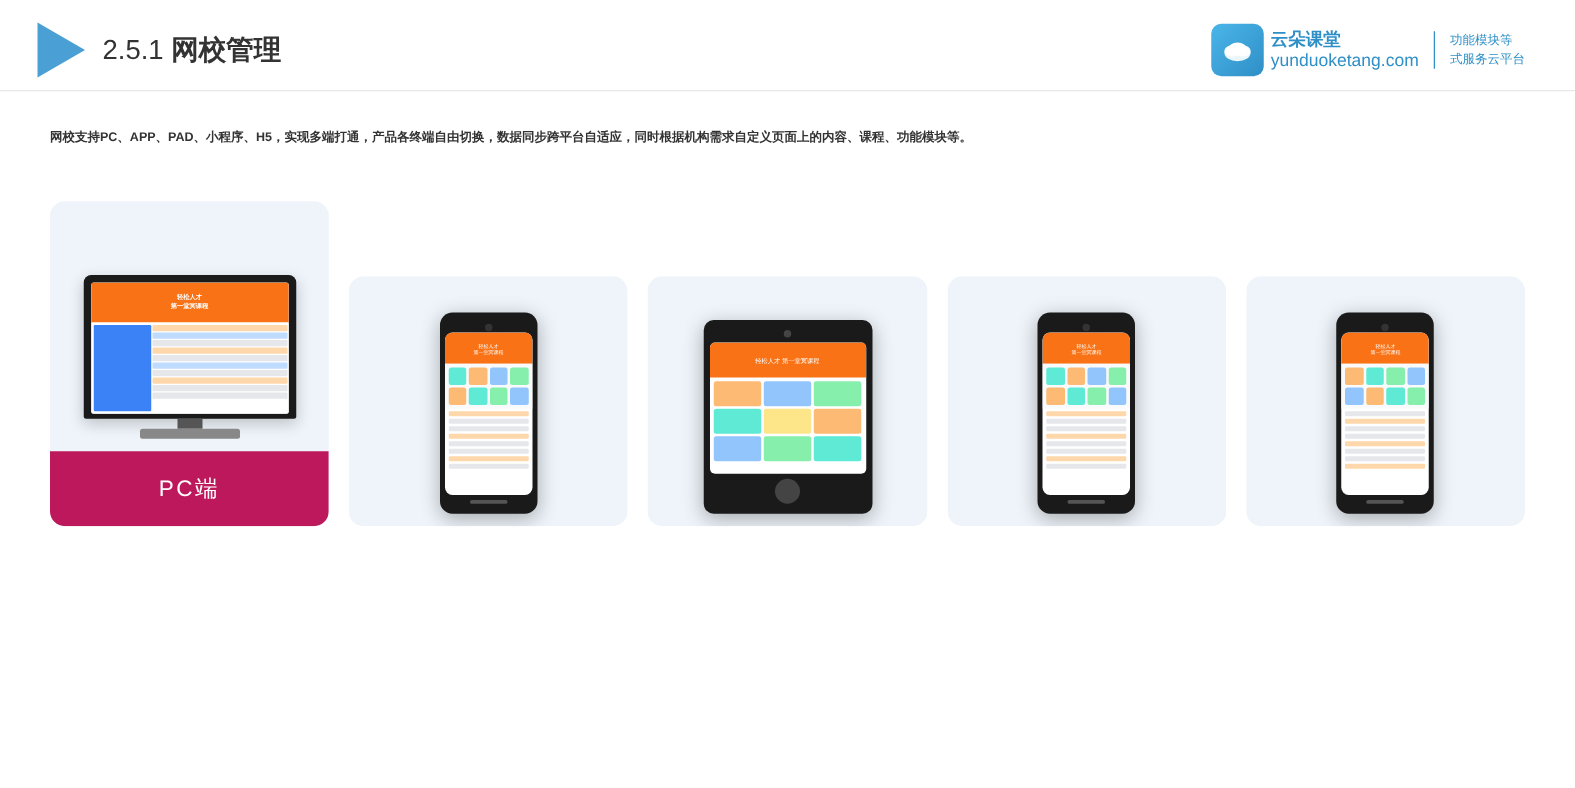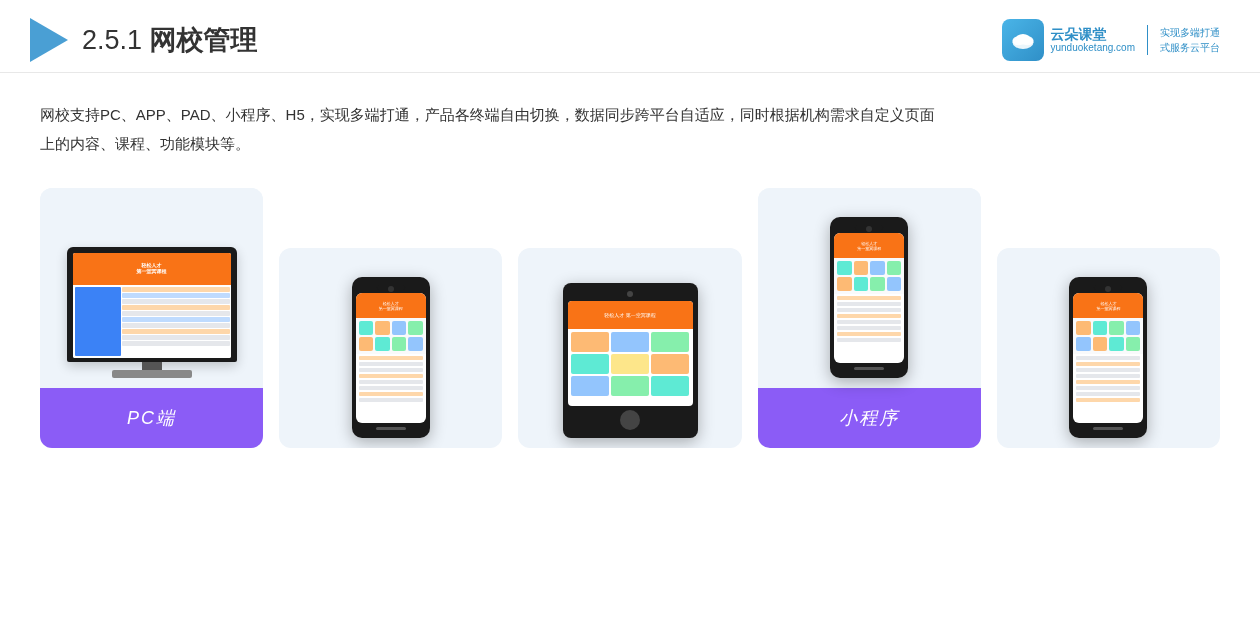--- a/index.html
+++ b/index.html
@@ -30,21 +30,21 @@
       gap: 14px;
     }
     .logo-triangle {
       width: 0;
       height: 0;
       border-top: 22px solid transparent;
       border-bottom: 22px solid transparent;
       border-left: 38px solid #4a9fd4;
     }
     .header-title {
-      font-size: 27px;
+      font-size: 22px;
       font-weight: 400;
       color: #333;
     }
     .header-title strong {
       font-weight: 700;
     }
     .header-right {
       display: flex;
       align-items: center;
       gap: 10px;
@@ -75,21 +75,21 @@
       flex-direction: column;
       align-items: flex-start;
     }
     .brand-name {
       font-size: 14px;
       font-weight: 700;
       color: #2f8fc7;
       line-height: 1.2;
     }
     .brand-sub {
-      font-size: 10px;
+      font-size: 14px;
       color: #2f8fc7;
       line-height: 1.2;
     }
     .brand-divider {
       width: 1px;
       height: 30px;
       background: #2f8fc7;
       margin: 0 6px;
     }
     .brand-tagline {
@@ -97,25 +97,26 @@
       color: #2f8fc7;
       line-height: 1.5;
       white-space: pre-line;
     }
 
     
     .content {
       padding: 28px 40px 20px 40px;
     }
     .description {
-      font-size: 15px;
+      font-size: 10px;
       color: #333;
       line-height: 1.9;
-      margin-bottom: 30px;
+      margin-bottom: 41px;
       max-width: 900px;
+      font-weight: bold;
     }
 
     
     .cards-row {
       display: flex;
       gap: 16px;
       align-items: flex-end;
     }
     .card {
       flex: 1;
@@ -341,21 +342,21 @@
     .card-label {
       width: 100%;
       background: #5ec8c8;
       color: #fff;
       text-align: center;
       font-size: 18px;
       font-weight: 500;
       padding: 18px 0;
       letter-spacing: 2px;
     }
-    .card-label.teal { background: #8b5cf6; font-style: italic; }
+    .card-label.teal { background: #be185d; }
   </style>
 </head>
 <body>
 
 <div class="page">
 
   <div class="header">
     <div class="header-left">
       <div class="logo-triangle"></div>
       <h1 class="header-title">
@@ -371,21 +372,21 @@
             <ellipse cx="14" cy="16" rx="8" ry="6" fill="white" opacity="0.9"></ellipse>
             <ellipse cx="26" cy="16" rx="8" ry="6" fill="white" opacity="0.9"></ellipse>
             <ellipse cx="20" cy="14" rx="10" ry="7" fill="white"></ellipse>
           </svg>
         </div>
         <div class="brand-text">
           <span class="brand-name">云朵课堂</span>
           <span class="brand-sub">yunduoketang.com</span>
         </div>
         <div class="brand-divider"></div>
-        <span class="brand-tagline">实现多端打通
+        <span class="brand-tagline">功能模块等
 式服务云平台</span>
       </div>
     </div>
   </div>
 
   <div class="content">
     <p class="description">网校支持PC、APP、PAD、小程序、H5，实现多端打通，产品各终端自由切换，数据同步跨平台自适应，同时根据机构需求自定义页面上的内容、课程、功能模块等。</p>
 
     <div class="cards-row">
 
@@ -513,21 +514,20 @@
                   <div class="phone-content-row"></div>
                   <div class="phone-content-row"></div>
                   <div class="phone-content-row orange"></div>
                   <div class="phone-content-row"></div>
                 </div>
               </div>
               <div class="phone-home-bar"></div>
             </div>
           </div>
         </div>
-        <div class="card-label teal">小程序</div>
       </div>
 
       <div class="card">
         <div class="card-image-area">
           <div class="phone-mockup">
             <div class="phone-outer">
               <div class="phone-notch"></div>
               <div class="phone-screen">
                 <div class="phone-top-bar">
                   <div style="font-size:4px;color:#fff;text-align:center;">轻松人才<br>第一堂冥课程</div>

